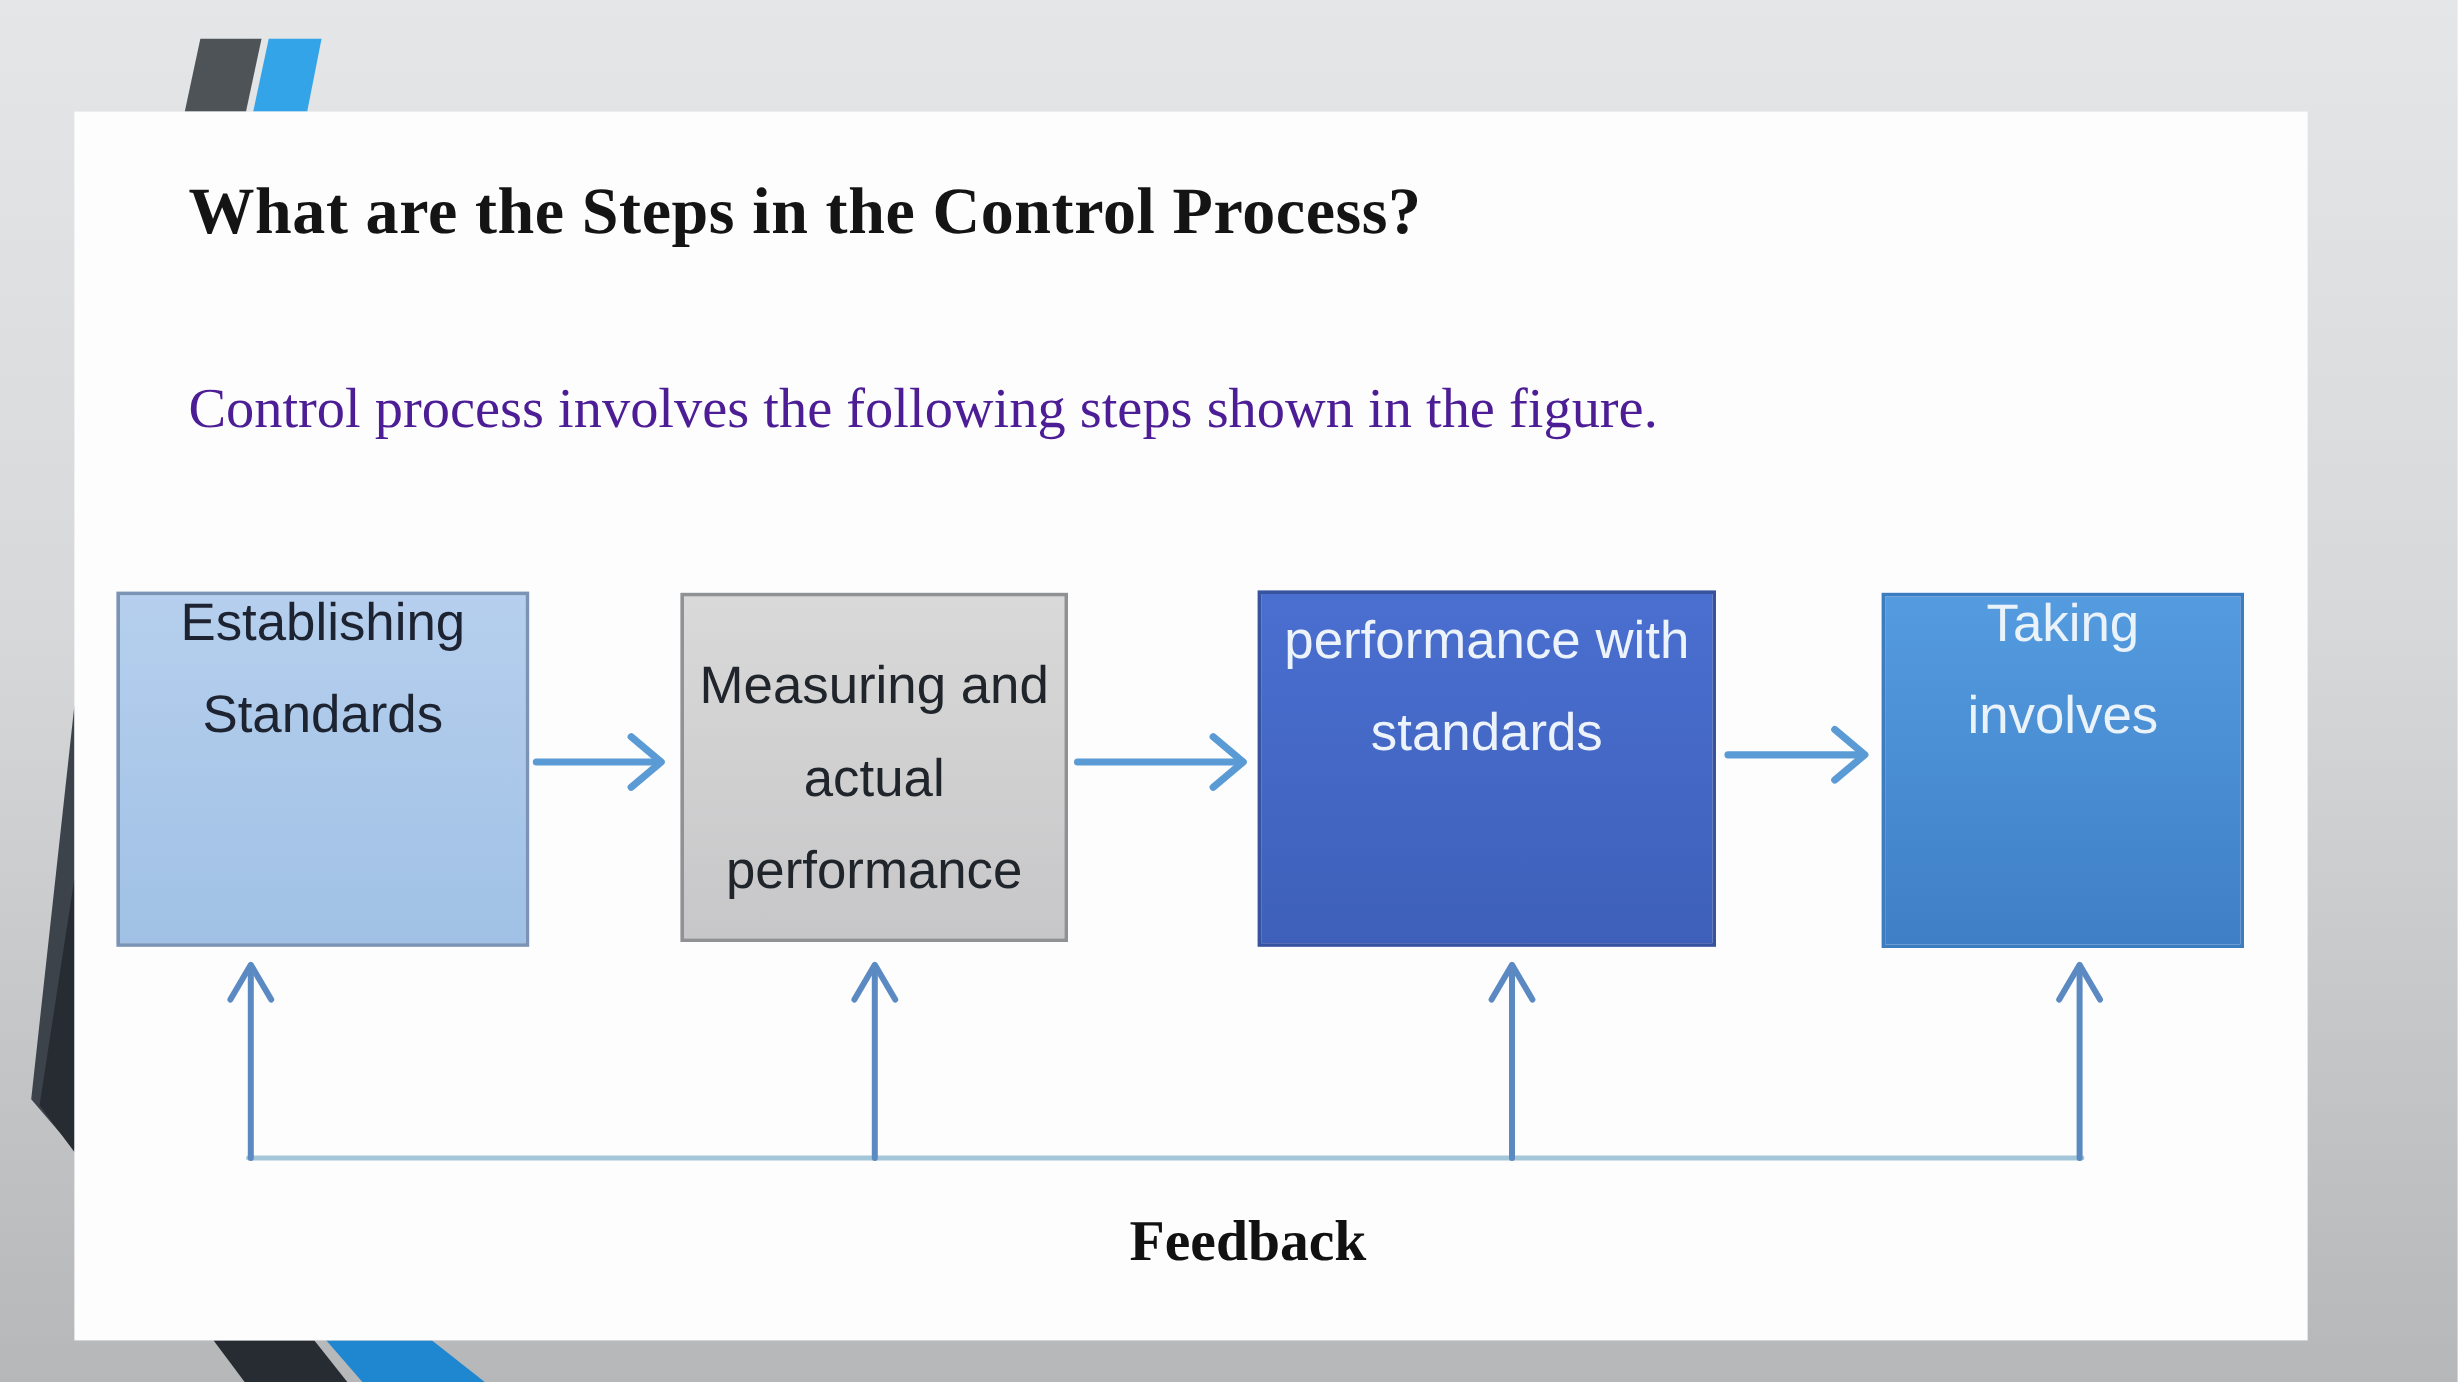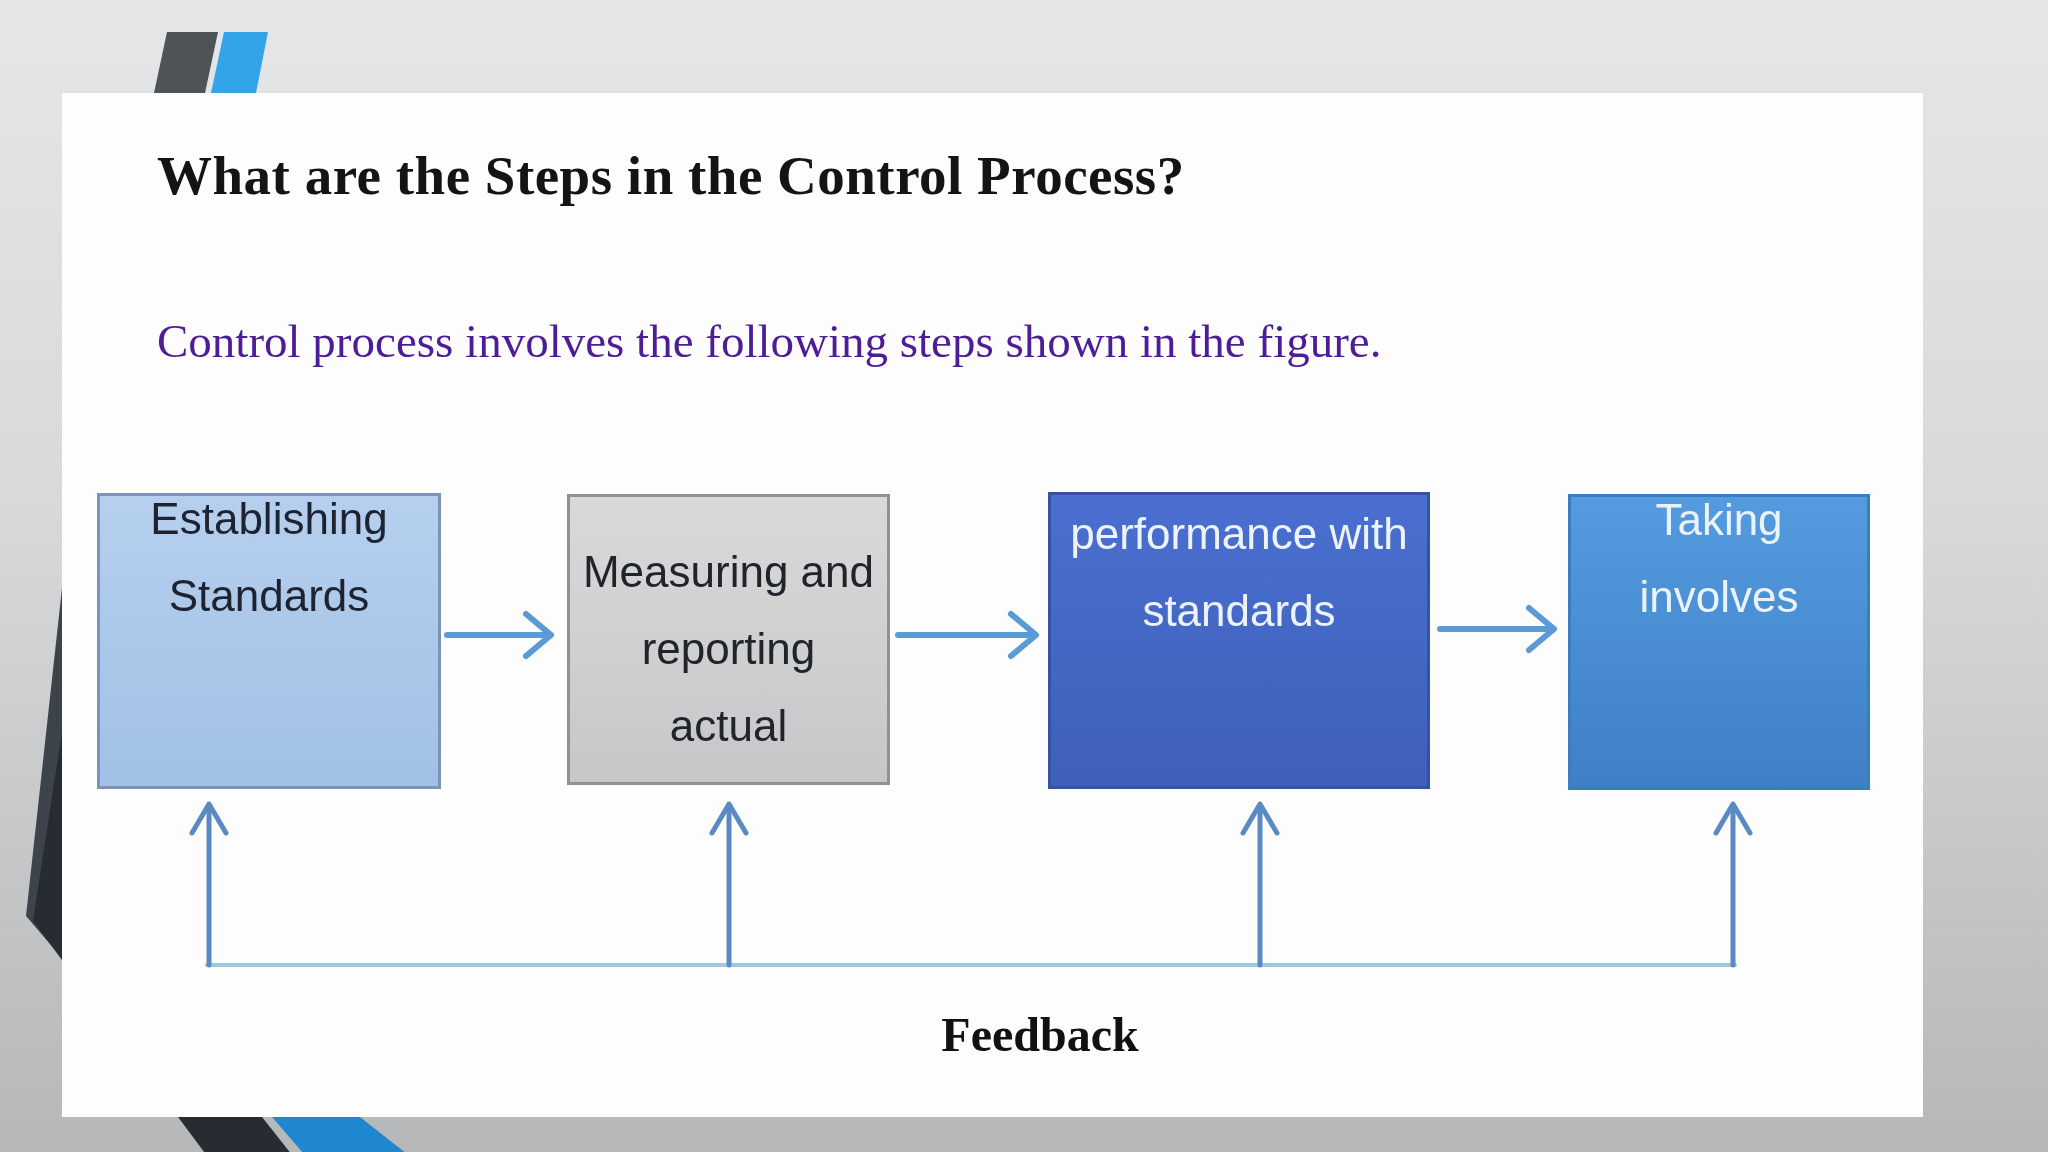--- a/index.html
+++ b/index.html
@@ -64,21 +64,20 @@
   <div id="box-1" class="p-box" style="background: linear-gradient(rgb(182, 207, 238), rgb(160, 193, 229)); border: 3px solid rgb(123, 148, 182); color: rgb(29, 35, 48);">
     <div class="lines">
       <span class="bline">Establishing</span>
       <span class="bline">Standards</span>
     </div>
   </div>
 
   <div id="box-2" class="p-box" style="background: linear-gradient(rgb(217, 217, 217), rgb(199, 199, 201)); border: 3px solid rgb(143, 145, 147); color: rgb(32, 36, 43);">
     <div class="lines">
       <span class="bline">Measuring and</span>
-      <span class="bline">reporting</span>
       <span class="bline">actual</span>
       <span class="bline">performance</span>
     </div>
   </div>
 
   <div id="box-3" class="p-box" style="background: linear-gradient(rgb(74, 111, 208), rgb(62, 96, 186)); border: 3px solid rgb(55, 83, 159); color: rgb(237, 243, 251);">
     <div class="lines">
       <span class="bline">performance with</span>
       <span class="bline">standards</span>
     </div>

